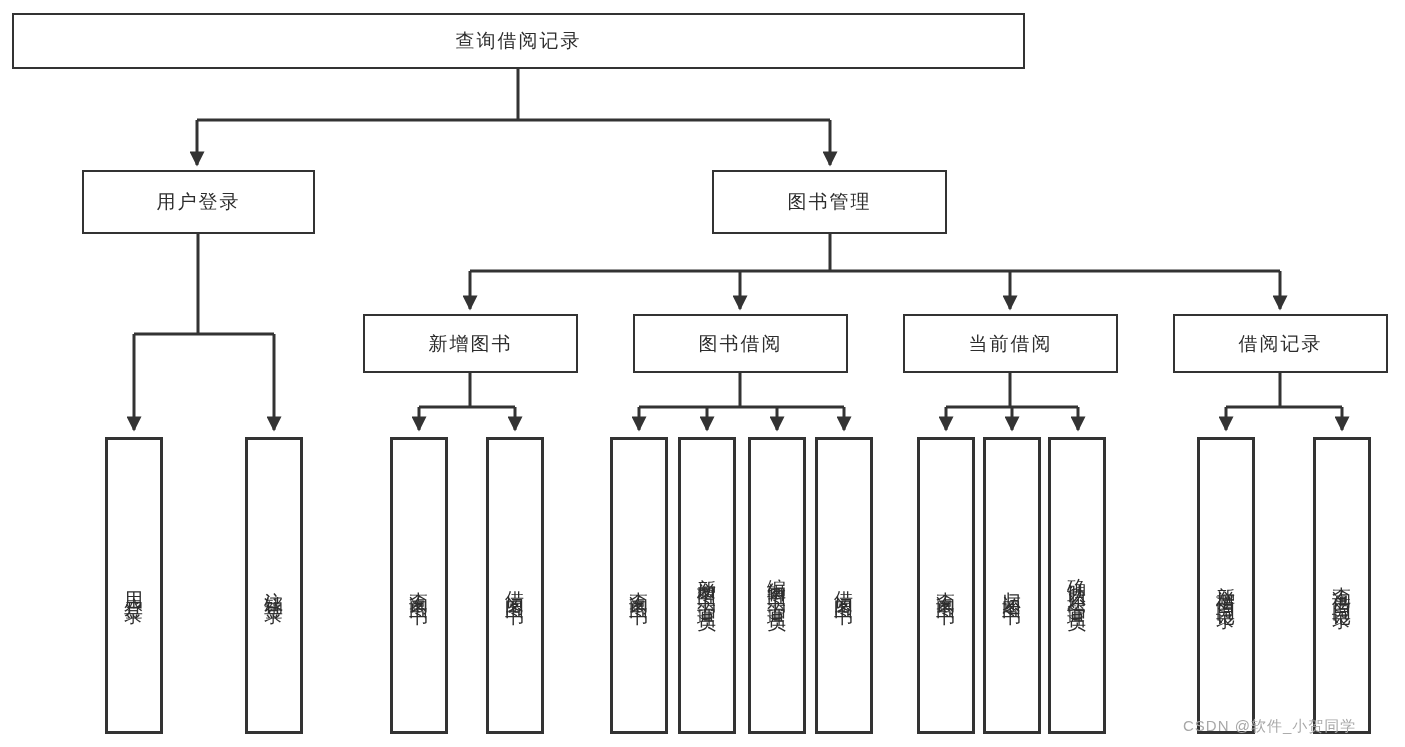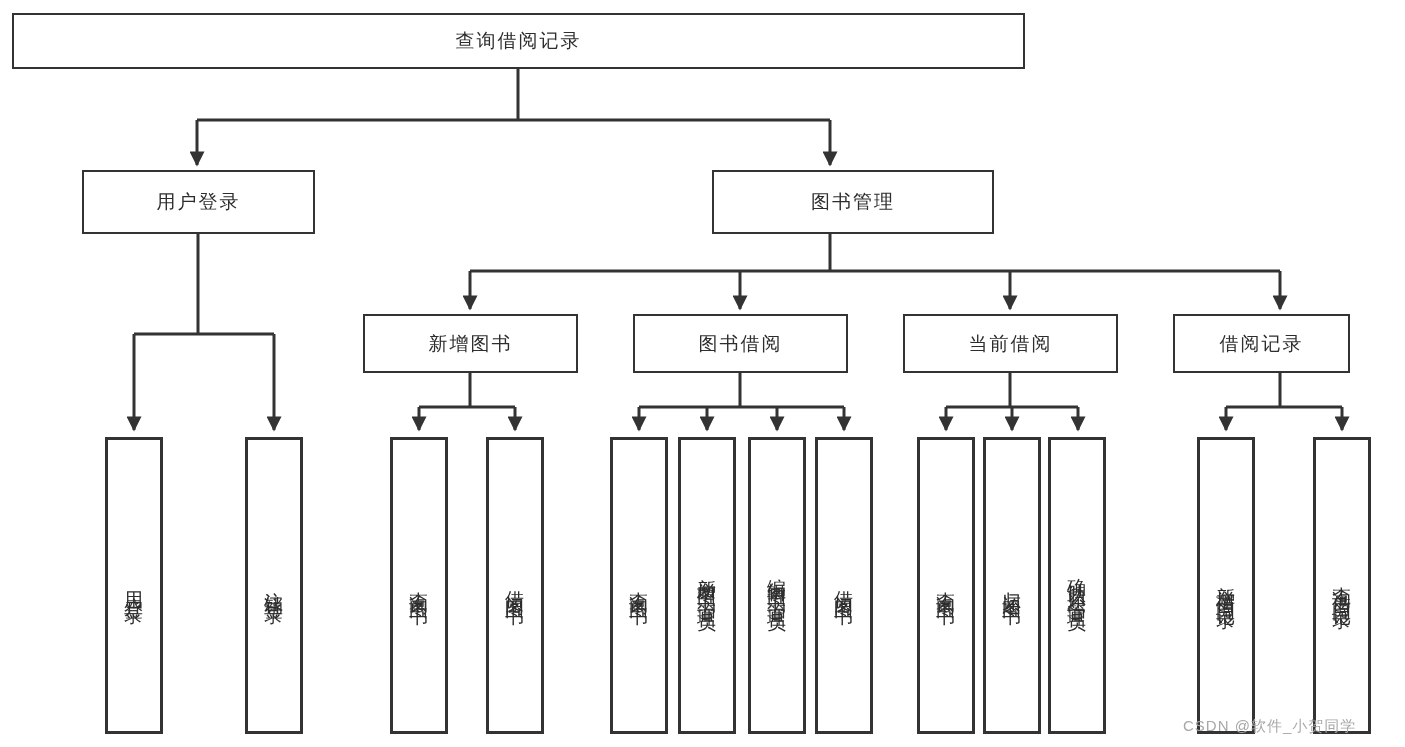--- a/index.html
+++ b/index.html
@@ -79,26 +79,26 @@
       <path d="M1012,407 V430" marker-end="url(#arrowhead)"></path>
       <path d="M1078,407 V430" marker-end="url(#arrowhead)"></path>
       <path d="M1226,407 V430" marker-end="url(#arrowhead)"></path>
       <path d="M1342,407 V430" marker-end="url(#arrowhead)"></path>
     </g>
   </svg>
 
   <div class="node" style="left:12px; top:13px; width:1013px; height:56px;">查询借阅记录</div>
 
   <div class="node" style="left:82px; top:170px; width:233px; height:64px;">用户登录</div>
-  <div class="node" style="left:712px; top:170px; width:282px; height:64px;">图书管理</div>
+  <div class="node" style="left:712px; top:170px; width:235px; height:64px;">图书管理</div>
 
   <div class="node" style="left:363px; top:314px; width:215px; height:59px;">新增图书</div>
   <div class="node" style="left:633px; top:314px; width:215px; height:59px;">图书借阅</div>
   <div class="node" style="left:903px; top:314px; width:215px; height:59px;">当前借阅</div>
-  <div class="node" style="left:1173px; top:314px; width:177px; height:59px;">借阅记录</div>
+  <div class="node" style="left:1173px; top:314px; width:215px; height:59px;">借阅记录</div>
 
   <div class="node leaf" style="left:105px; top:437px; width:58px; height:297px;">用户登录</div>
   <div class="node leaf" style="left:245px; top:437px; width:58px; height:297px;">注销登录</div>
   <div class="node leaf" style="left:390px; top:437px; width:58px; height:297px;">查询图书</div>
   <div class="node leaf" style="left:486px; top:437px; width:58px; height:297px;">借阅图书</div>
   <div class="node leaf" style="left:610px; top:437px; width:58px; height:297px;">查询图书</div>
   <div class="node leaf" style="left:678px; top:437px; width:58px; height:297px;">新增图书（管理员）</div>
   <div class="node leaf" style="left:748px; top:437px; width:58px; height:297px;">编辑图书（管理员）</div>
   <div class="node leaf" style="left:815px; top:437px; width:58px; height:297px;">借阅图书</div>
   <div class="node leaf" style="left:917px; top:437px; width:58px; height:297px;">查询图书</div>

